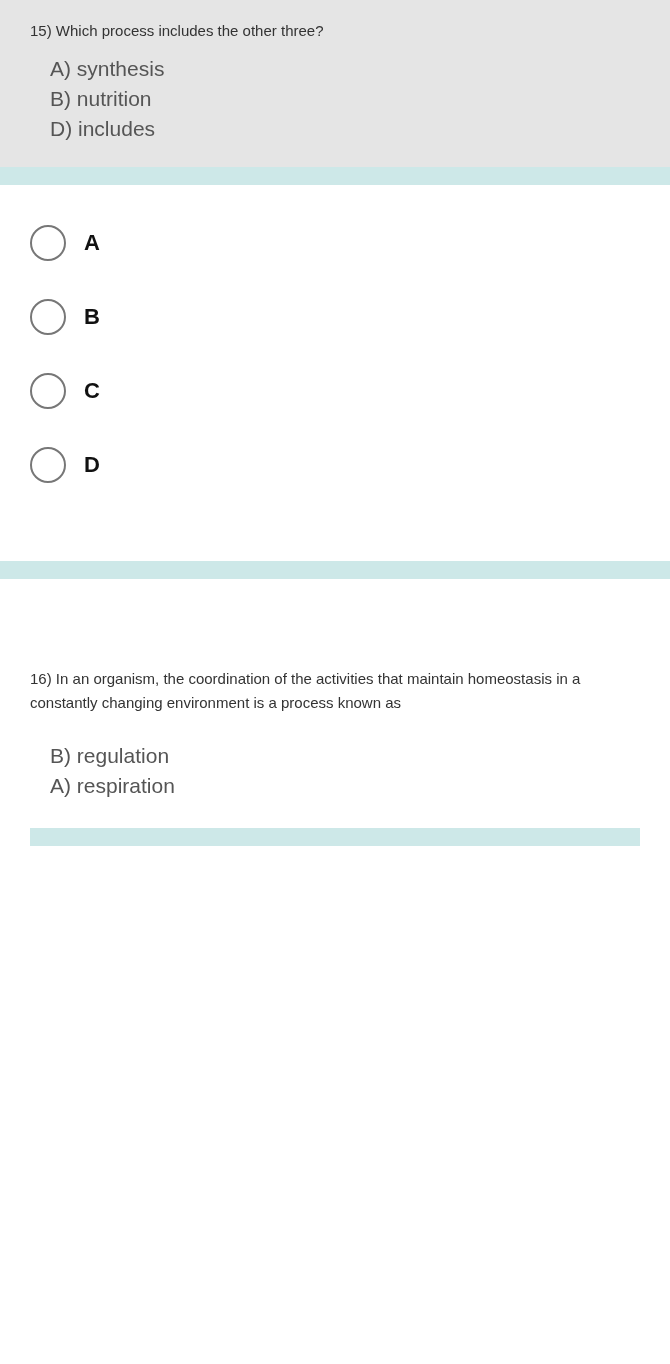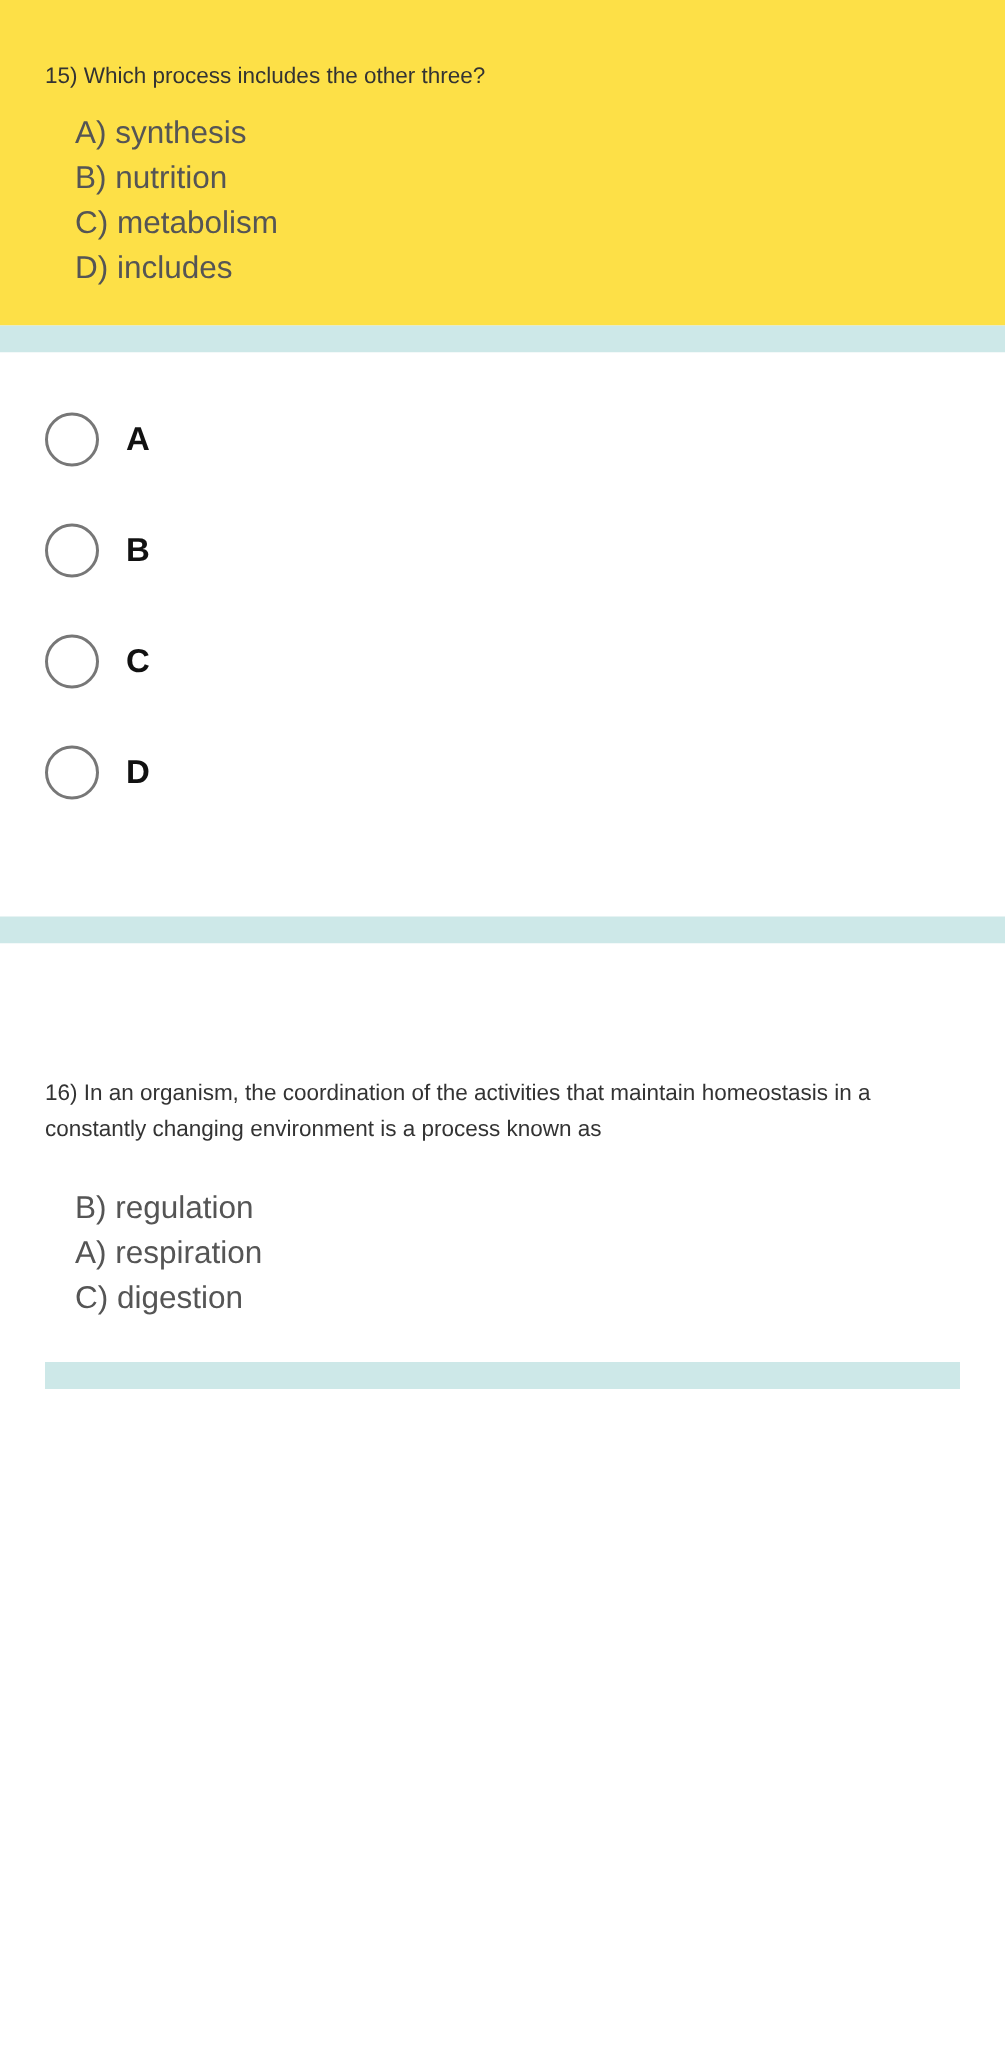--- a/index.html
+++ b/index.html
@@ -11,22 +11,22 @@
     body {
       width: 670px;
       min-height: 1364px;
       background: #ffffff;
       font-family: Arial, sans-serif;
       font-size: 15px;
       color: #333;
     }
 
     .question-block {
-      padding: 40px 30px 20px 30px;
-      background: #fde047;
+      padding: 20px 30px 20px 30px;
+      background: #e5e5e5;
     }
 
     .question-text {
       font-size: 15px;
       color: #333;
       margin-bottom: 14px;
       line-height: 1.5;
     }
 
     .options-list {
@@ -101,24 +101,20 @@
   <ul class="options-list">
     <li>
       <span>A)</span>
       <span>synthesis</span>
     </li>
     <li>
       <span>B)</span>
       <span>nutrition</span>
     </li>
     <li>
-      <span>C)</span>
-      <span>metabolism</span>
-    </li>
-    <li>
       <span>D)</span>
       <span>includes</span>
     </li>
   </ul>
 </div>
 
 <div class="divider-bar"></div>
 
 <div class="answer-section">
   <div class="radio-option-row">
@@ -146,19 +142,15 @@
   <div class="question-16-text"><span>16) </span><span>In an organism, the coordination of the activities that maintain homeostasis in a constantly changing environment is a process known as</span></div>
   <ul class="options-list">
     <li>
       <span>B)</span>
       <span>regulation</span>
     </li>
     <li>
       <span>A)</span>
       <span>respiration</span>
     </li>
-    <li>
-      <span>C)</span>
-      <span>digestion</span>
-    </li>
   </ul>
   <div class="bottom-divider"></div>
 </div>
 
 </body></html>

